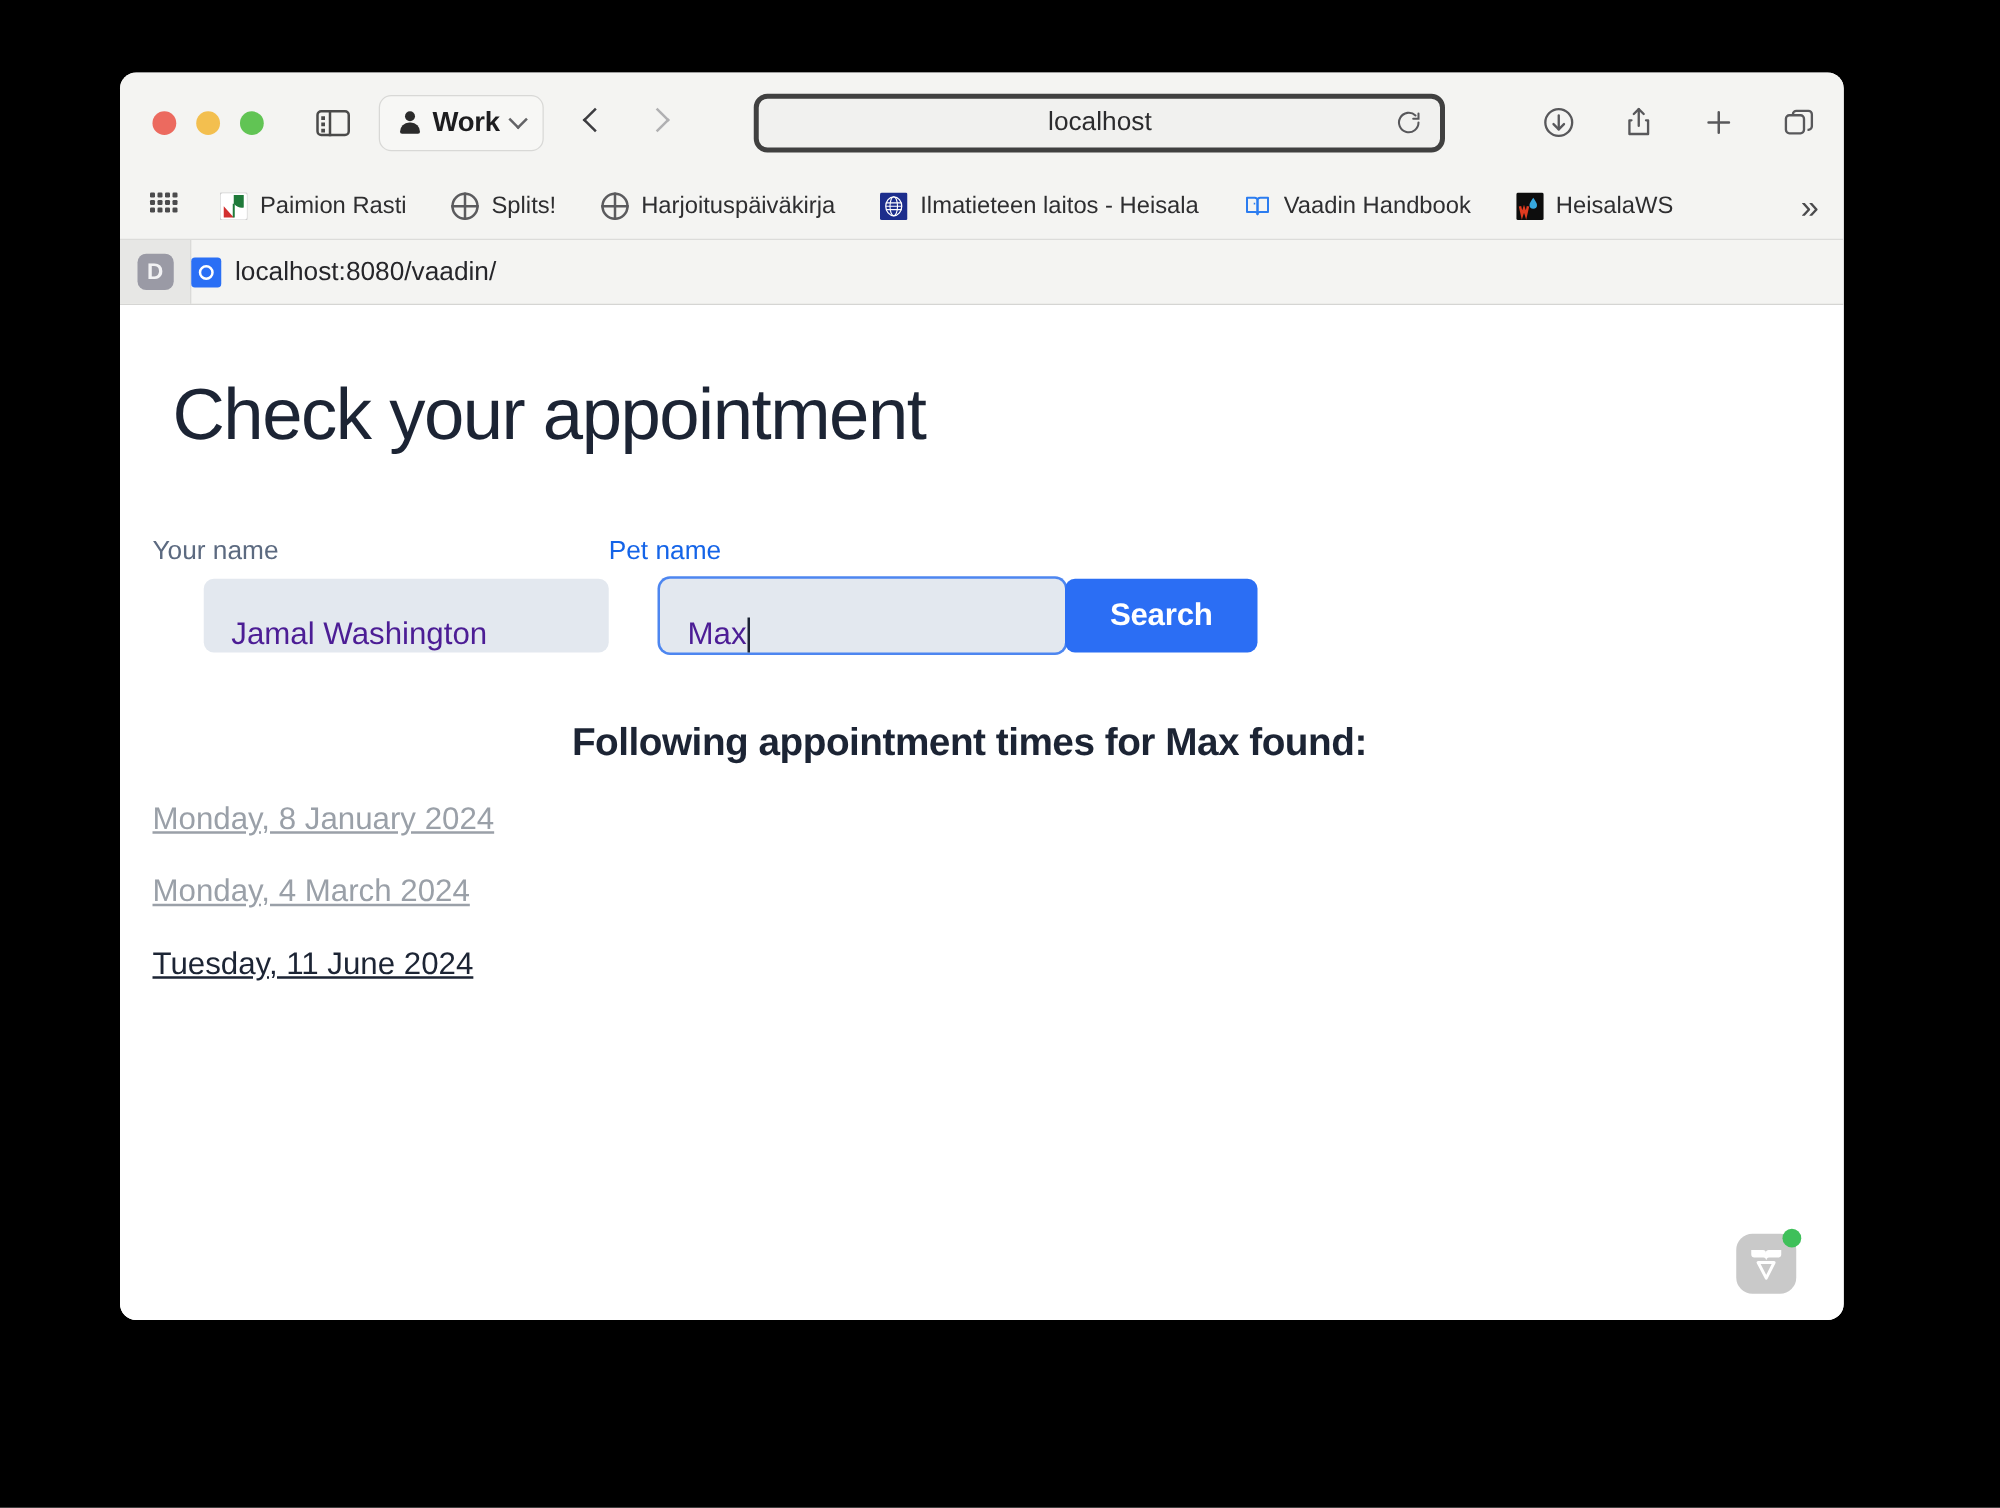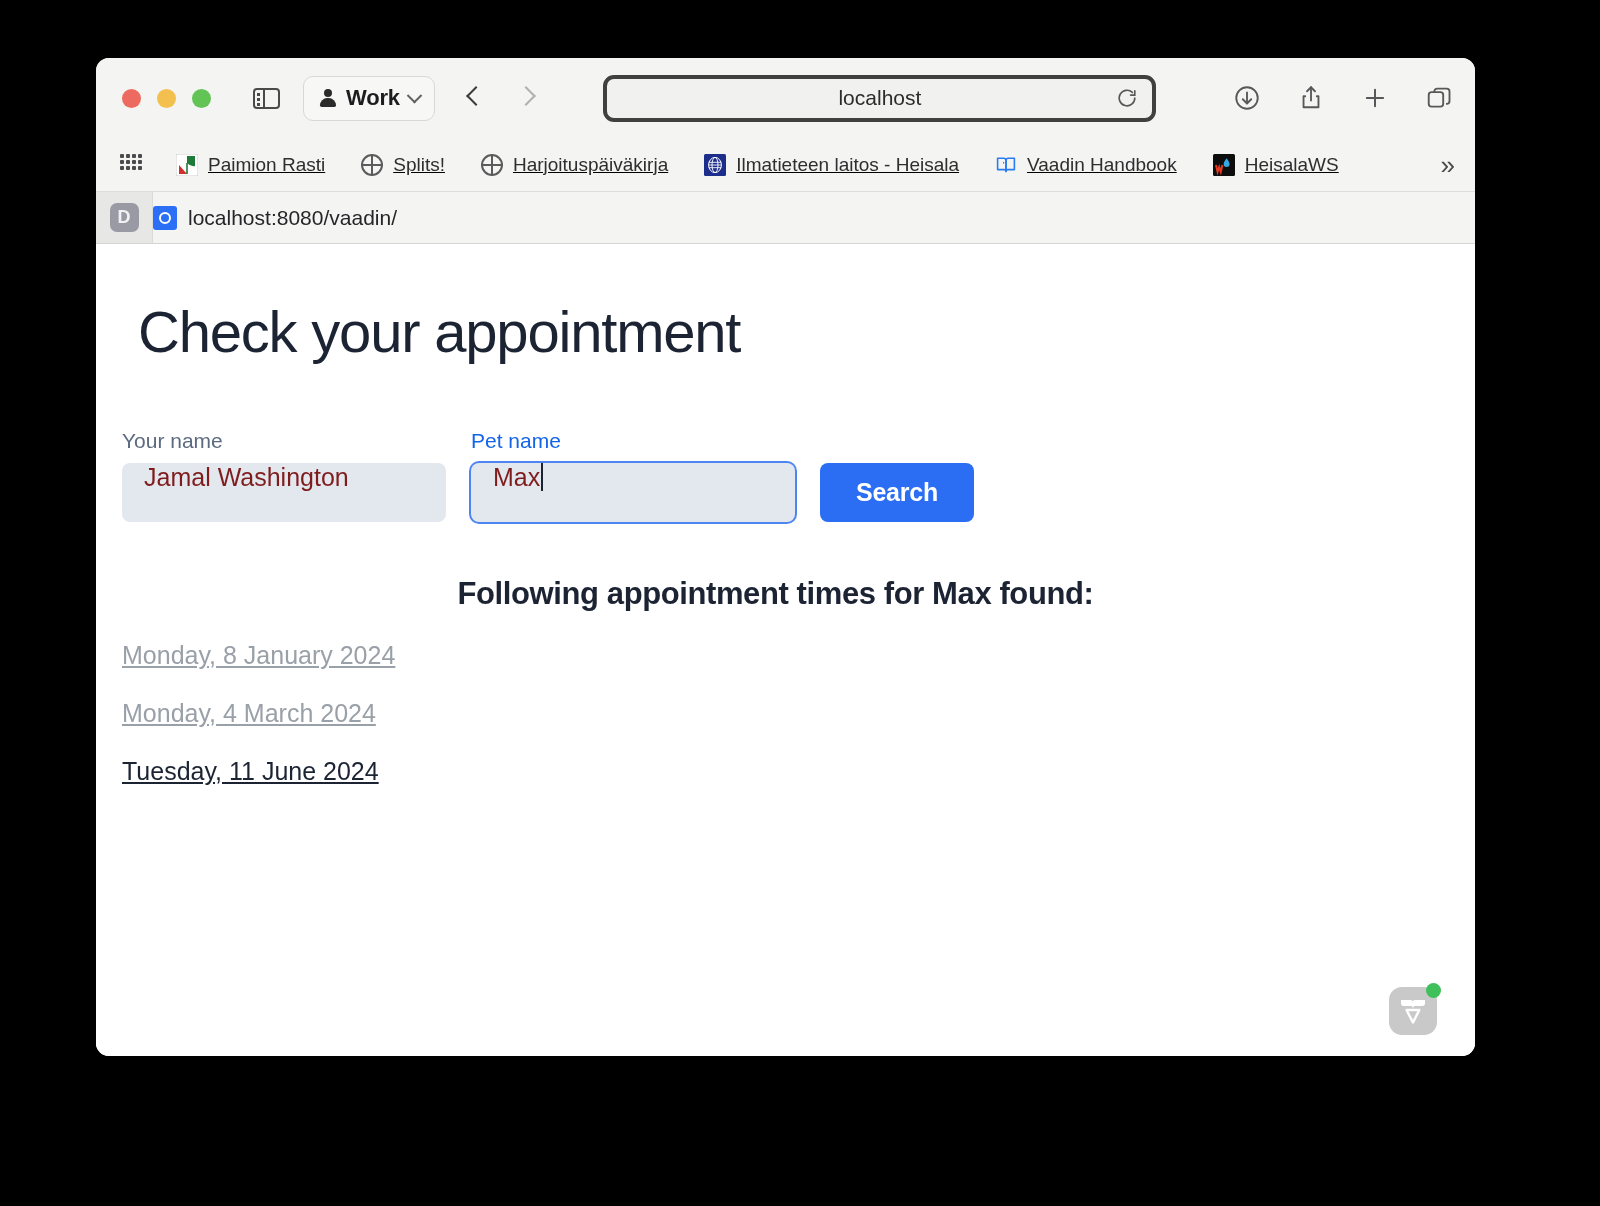--- a/index.html
+++ b/index.html
@@ -152,21 +152,20 @@
   .right-icons { display: flex; align-items: center; gap: 36px; margin-left: 10px; }
   .ticon { width: 28px; height: 28px; cursor: pointer; }
 
   
   .bookmarks {
     height: 53px;
     display: flex; align-items: center;
     padding: 0 22px 0 24px;
     gap: 0;
     position: relative;
-    text-decoration: underline;
   }
   .apps-grid {
     width: 22px; height: 22px;
     display: grid;
     grid-template-columns: repeat(4, 4px);
     grid-template-rows: repeat(4, 4px);
     gap: 2px;
     margin-right: 34px;
     cursor: pointer;
     flex: none;
@@ -263,21 +262,20 @@
     font-size: 25px;
     line-height: 1.78;
     color: #1c2434;
     max-width: 1270px;
   }
 
   .form-row {
     margin-top: 65px;
     display: flex;
     align-items: flex-end;
-    gap: 25px;
   }
   .field { display: flex; flex-direction: column; }
   .field-label {
     font-size: 21px;
     color: #5c6a80;
     margin-bottom: 12px;
     line-height: 1;
   }
   .field.focused .field-label { color: #1464e8; }
   .caret {
@@ -286,23 +284,24 @@
     background: #1c2434;
     vertical-align: -5px;
     margin-left: 1px;
   }
   .fake-input {
     width: 324px; height: 59px;
     background: #e3e8ef;
     border-radius: 8px;
     padding: 0 22px;
     font-size: 25px;
-    color: #7f1d1d;
-    display: flex; align-items: flex-start;
+    color: #4c1d95;
+    display: flex; align-items: flex-end;
     cursor: text;
+    margin-left: 41px;
   }
   .fake-input.focused { box-shadow: 0 0 0 2px #4d86f0; }
 
   .search-btn {
     height: 59px;
     min-width: 154px;
     padding: 0 26px;
     background: #2b6ef4;
     color: #ffffff;
     border: none;

